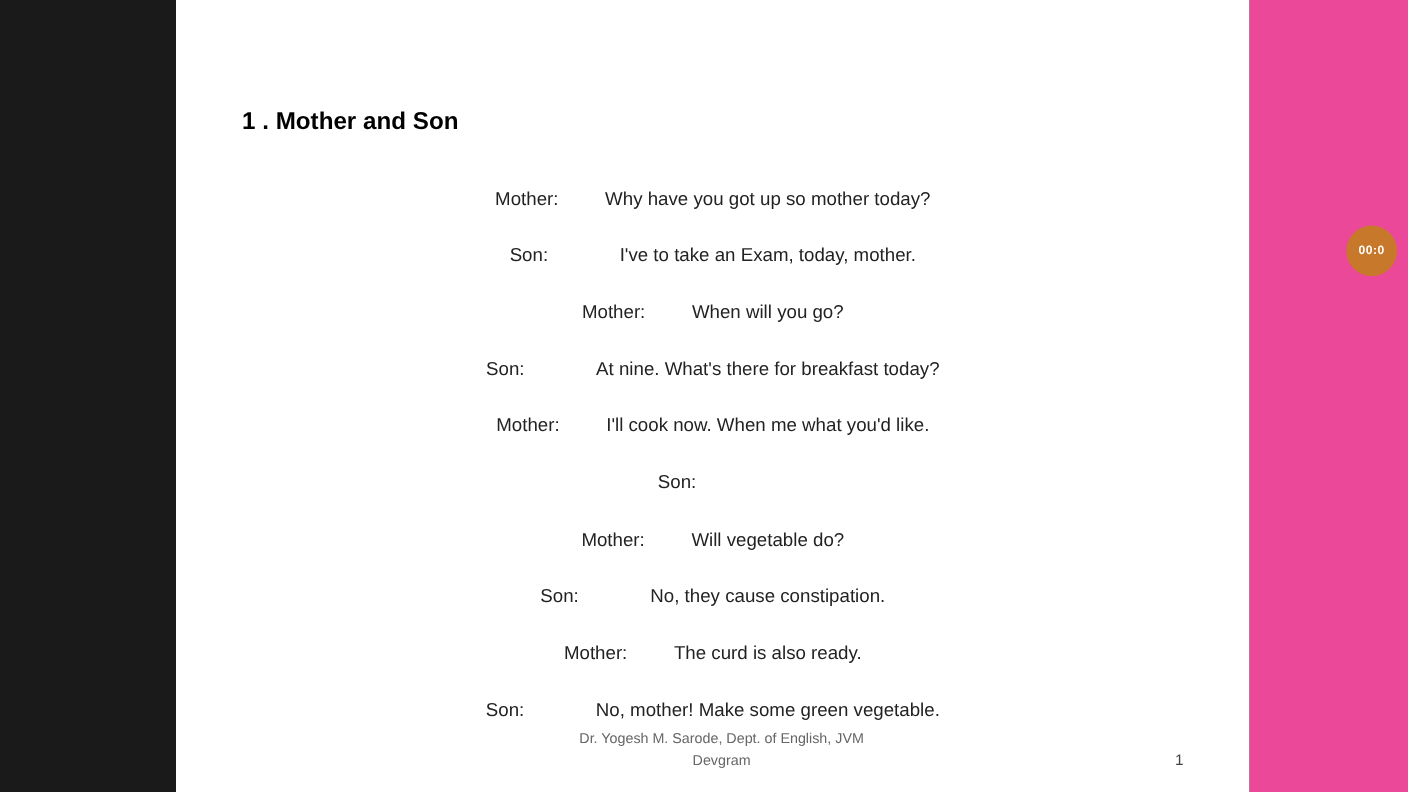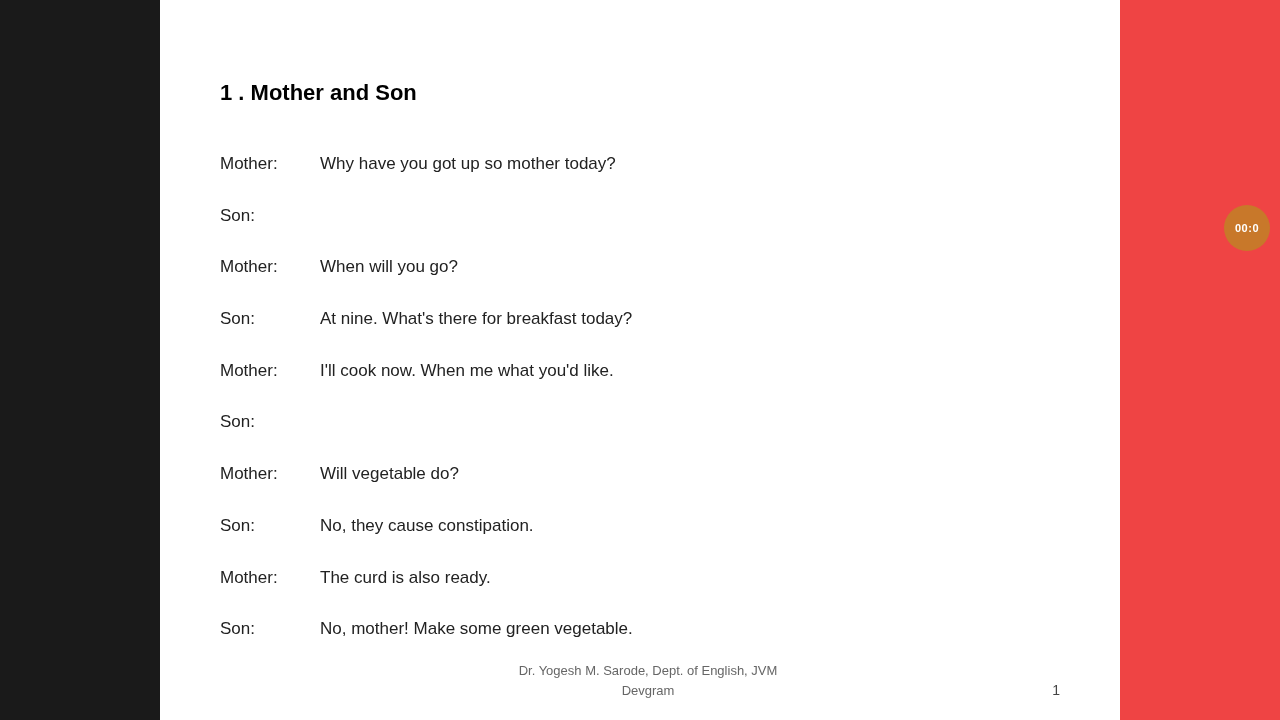--- a/index.html
+++ b/index.html
@@ -1,18 +1,19 @@
 <!DOCTYPE html>
 <html><head>
   <meta charset="utf-8">
   <style>
     * {
       margin: 0;
       padding: 0;
       box-sizing: border-box;
+      justify-content: center;
     }
 
     body {
       width: 1280px;
       height: 720px;
       background: #000;
       display: flex;
       align-items: stretch;
       font-family: 'Segoe UI', Arial, sans-serif;
       overflow: hidden;
@@ -79,22 +80,22 @@
 
     .slide-number {
       position: absolute;
       bottom: 22px;
       right: 60px;
       font-size: 14px;
       color: #444;
     }
 
     .right-panel {
-      width: 160px;
-      background: #ef4444;
+      width: 144px;
+      background: #ec4899;
       flex-shrink: 0;
       position: relative;
     }
 
     .timer-badge {
       position: absolute;
       top: 205px;
       right: 10px;
       width: 46px;
       height: 46px;
@@ -117,20 +118,21 @@
 <div class="slide-container">
   <h1 class="slide-title">1 . Mother and Son</h1>
 
   <div class="dialogue-section">
   <div class="dialogue-line">
         <span class="speaker">Mother:</span>
         <span class="speech">Why have you got up so mother today?</span>
       </div>
       <div class="dialogue-line">
         <span class="speaker">Son:</span>
+        <span class="speech">I've to take an Exam, today, mother.</span>
       </div>
       <div class="dialogue-line">
         <span class="speaker">Mother:</span>
         <span class="speech">When will you go?</span>
       </div>
       <div class="dialogue-line">
         <span class="speaker">Son:</span>
         <span class="speech">At nine. What's there for breakfast today?</span>
       </div>
       <div class="dialogue-line">

